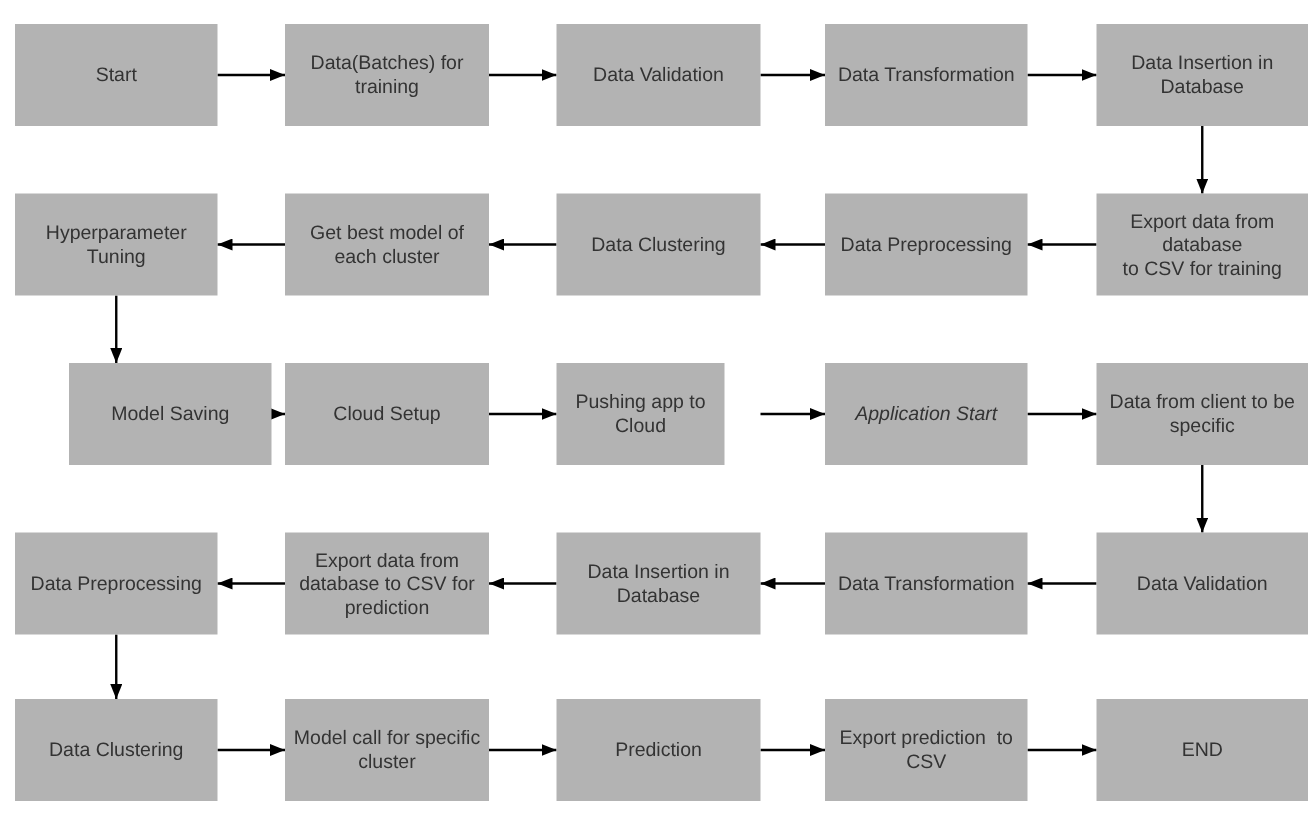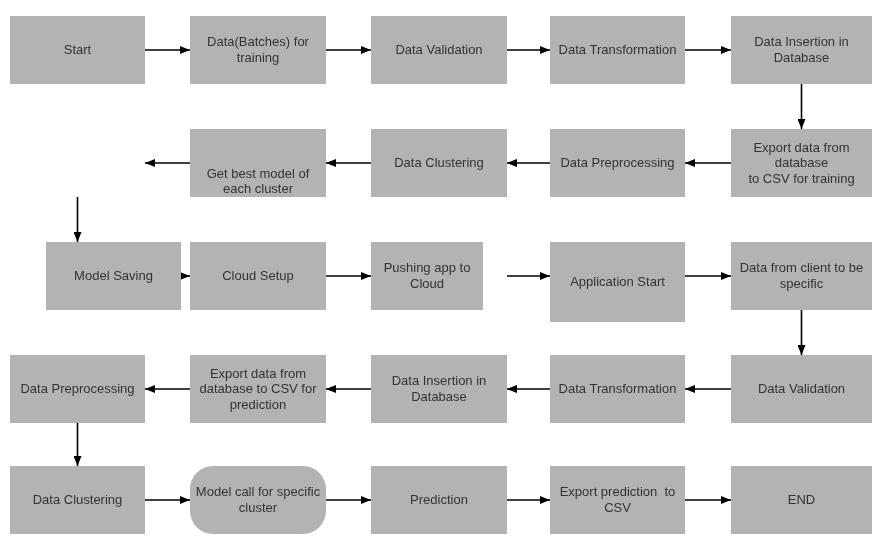--- a/index.html
+++ b/index.html
@@ -98,34 +98,38 @@
       <span class="node-label">Export data from
 database
 to CSV for training</span>
     </div>
     <div class="node" style="left: 550px; top: 129px; width: 135px; height: 68px;">
       <span class="node-label">Data Preprocessing</span>
     </div>
     <div class="node" style="left: 371px; top: 129px; width: 136px; height: 68px;">
       <span class="node-label">Data Clustering</span>
     </div>
-    <div class="node" style="left: 190px; top: 129px; width: 136px; height: 68px; align-items: flex-end;">
+    <div class="node" style="left: 190px; top: 129px; width: 136px; height: 68px;">
       <span class="node-label">Get best model of
 each cluster</span>
+    </div>
+    <div class="node" style="left: 10px; top: 129px; width: 135px; height: 68px;">
+      <span class="node-label">Hyperparameter
+Tuning</span>
     </div>
     <div class="node" style="left: 10px; top: 242px; width: 135px; height: 68px; margin-left: 36px;">
       <span class="node-label">Model Saving</span>
     </div>
     <div class="node" style="left: 190px; top: 242px; width: 136px; height: 68px;">
       <span class="node-label">Cloud Setup</span>
     </div>
     <div class="node" style="left: 371px; top: 242px; width: 112px; height: 68px;">
       <span class="node-label">Pushing app to Cloud</span>
     </div>
-    <div class="node" style="left: 550px; top: 242px; width: 135px; height: 80px;">
+    <div class="node" style="left: 550px; top: 242px; width: 135px; height: 68px; font-style: italic;">
       <span class="node-label">Application Start</span>
     </div>
     <div class="node" style="left: 731px; top: 242px; width: 141px; height: 68px;">
       <span class="node-label">Data from client to be
 specific</span>
     </div>
     <div class="node" style="left: 731px; top: 355px; width: 141px; height: 68px;">
       <span class="node-label">Data Validation</span>
     </div>
     <div class="node" style="left: 550px; top: 355px; width: 135px; height: 68px;">
@@ -139,21 +143,21 @@
       <span class="node-label">Export data from
 database to CSV for
 prediction</span>
     </div>
     <div class="node" style="left: 10px; top: 355px; width: 135px; height: 68px;">
       <span class="node-label">Data Preprocessing</span>
     </div>
     <div class="node" style="left: 10px; top: 466px; width: 135px; height: 68px;">
       <span class="node-label">Data Clustering</span>
     </div>
-    <div class="node" style="left: 190px; top: 466px; width: 136px; height: 68px; border-radius: 23px;">
+    <div class="node" style="left: 190px; top: 466px; width: 136px; height: 68px;">
       <span class="node-label">Model call for specific
 cluster</span>
     </div>
     <div class="node" style="left: 371px; top: 466px; width: 136px; height: 68px;">
       <span class="node-label">Prediction</span>
     </div>
     <div class="node" style="left: 550px; top: 466px; width: 135px; height: 68px;">
       <span class="node-label">Export prediction  to
 CSV</span>
     </div>

